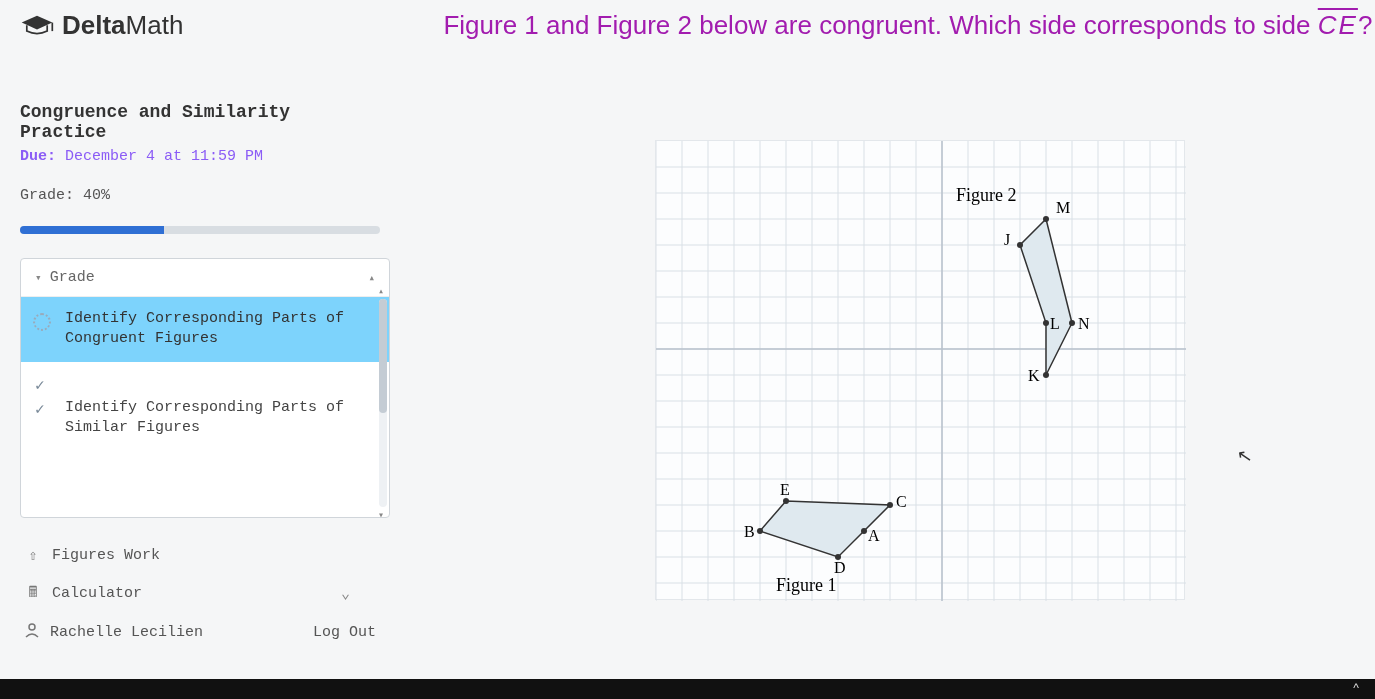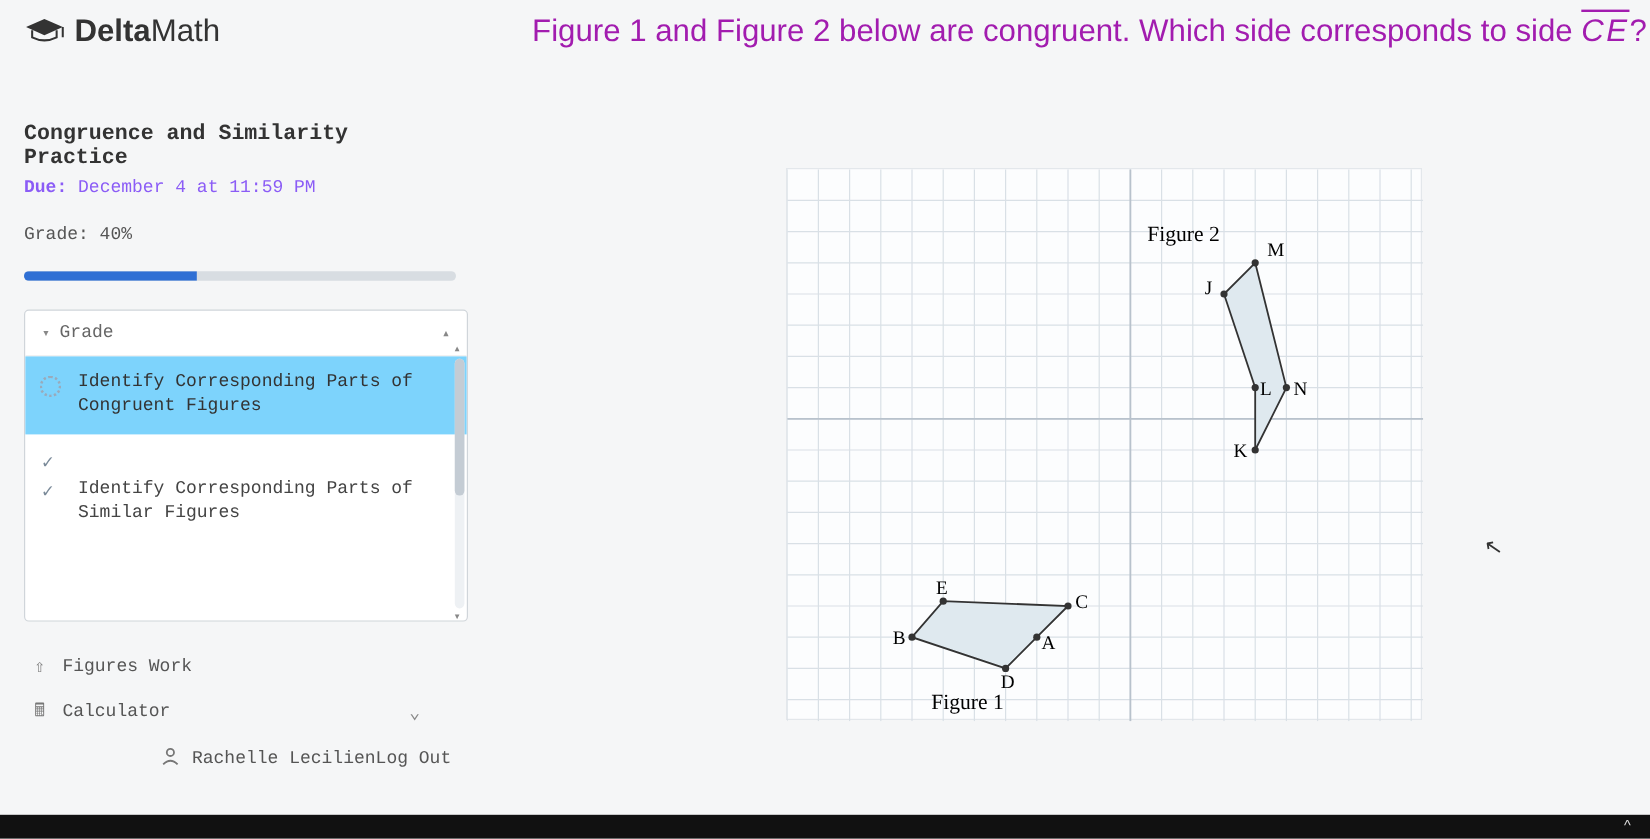--- a/index.html
+++ b/index.html
@@ -110,21 +110,21 @@
   .tools {
     margin-top: 20px;
   }
   .tool-link {
     display:flex; align-items:center; gap:10px;
     padding: 8px 4px; font-size:15px; color:#555;
   }
   .tool-link .i { width:18px; text-align:center; color:#777; }
   .tool-link.calc { justify-content:space-between; padding-right:30px;}
   .bottom-row {
-    display:flex; align-items:center; justify-content:flex-end;
+    display:flex; align-items:center; justify-content:space-between;
     padding: 8px 4px 0 4px; font-size:15px; color:#555;
     width: 360px;
   }
   .user { display:flex; align-items:center; gap:10px;}
   .canvas-wrap {
     position:absolute;
     left: 655px; top: 140px;
     width: 530px; height: 460px;
     background: #fcfdfe;
     border: 1px solid #e3e7eb;

